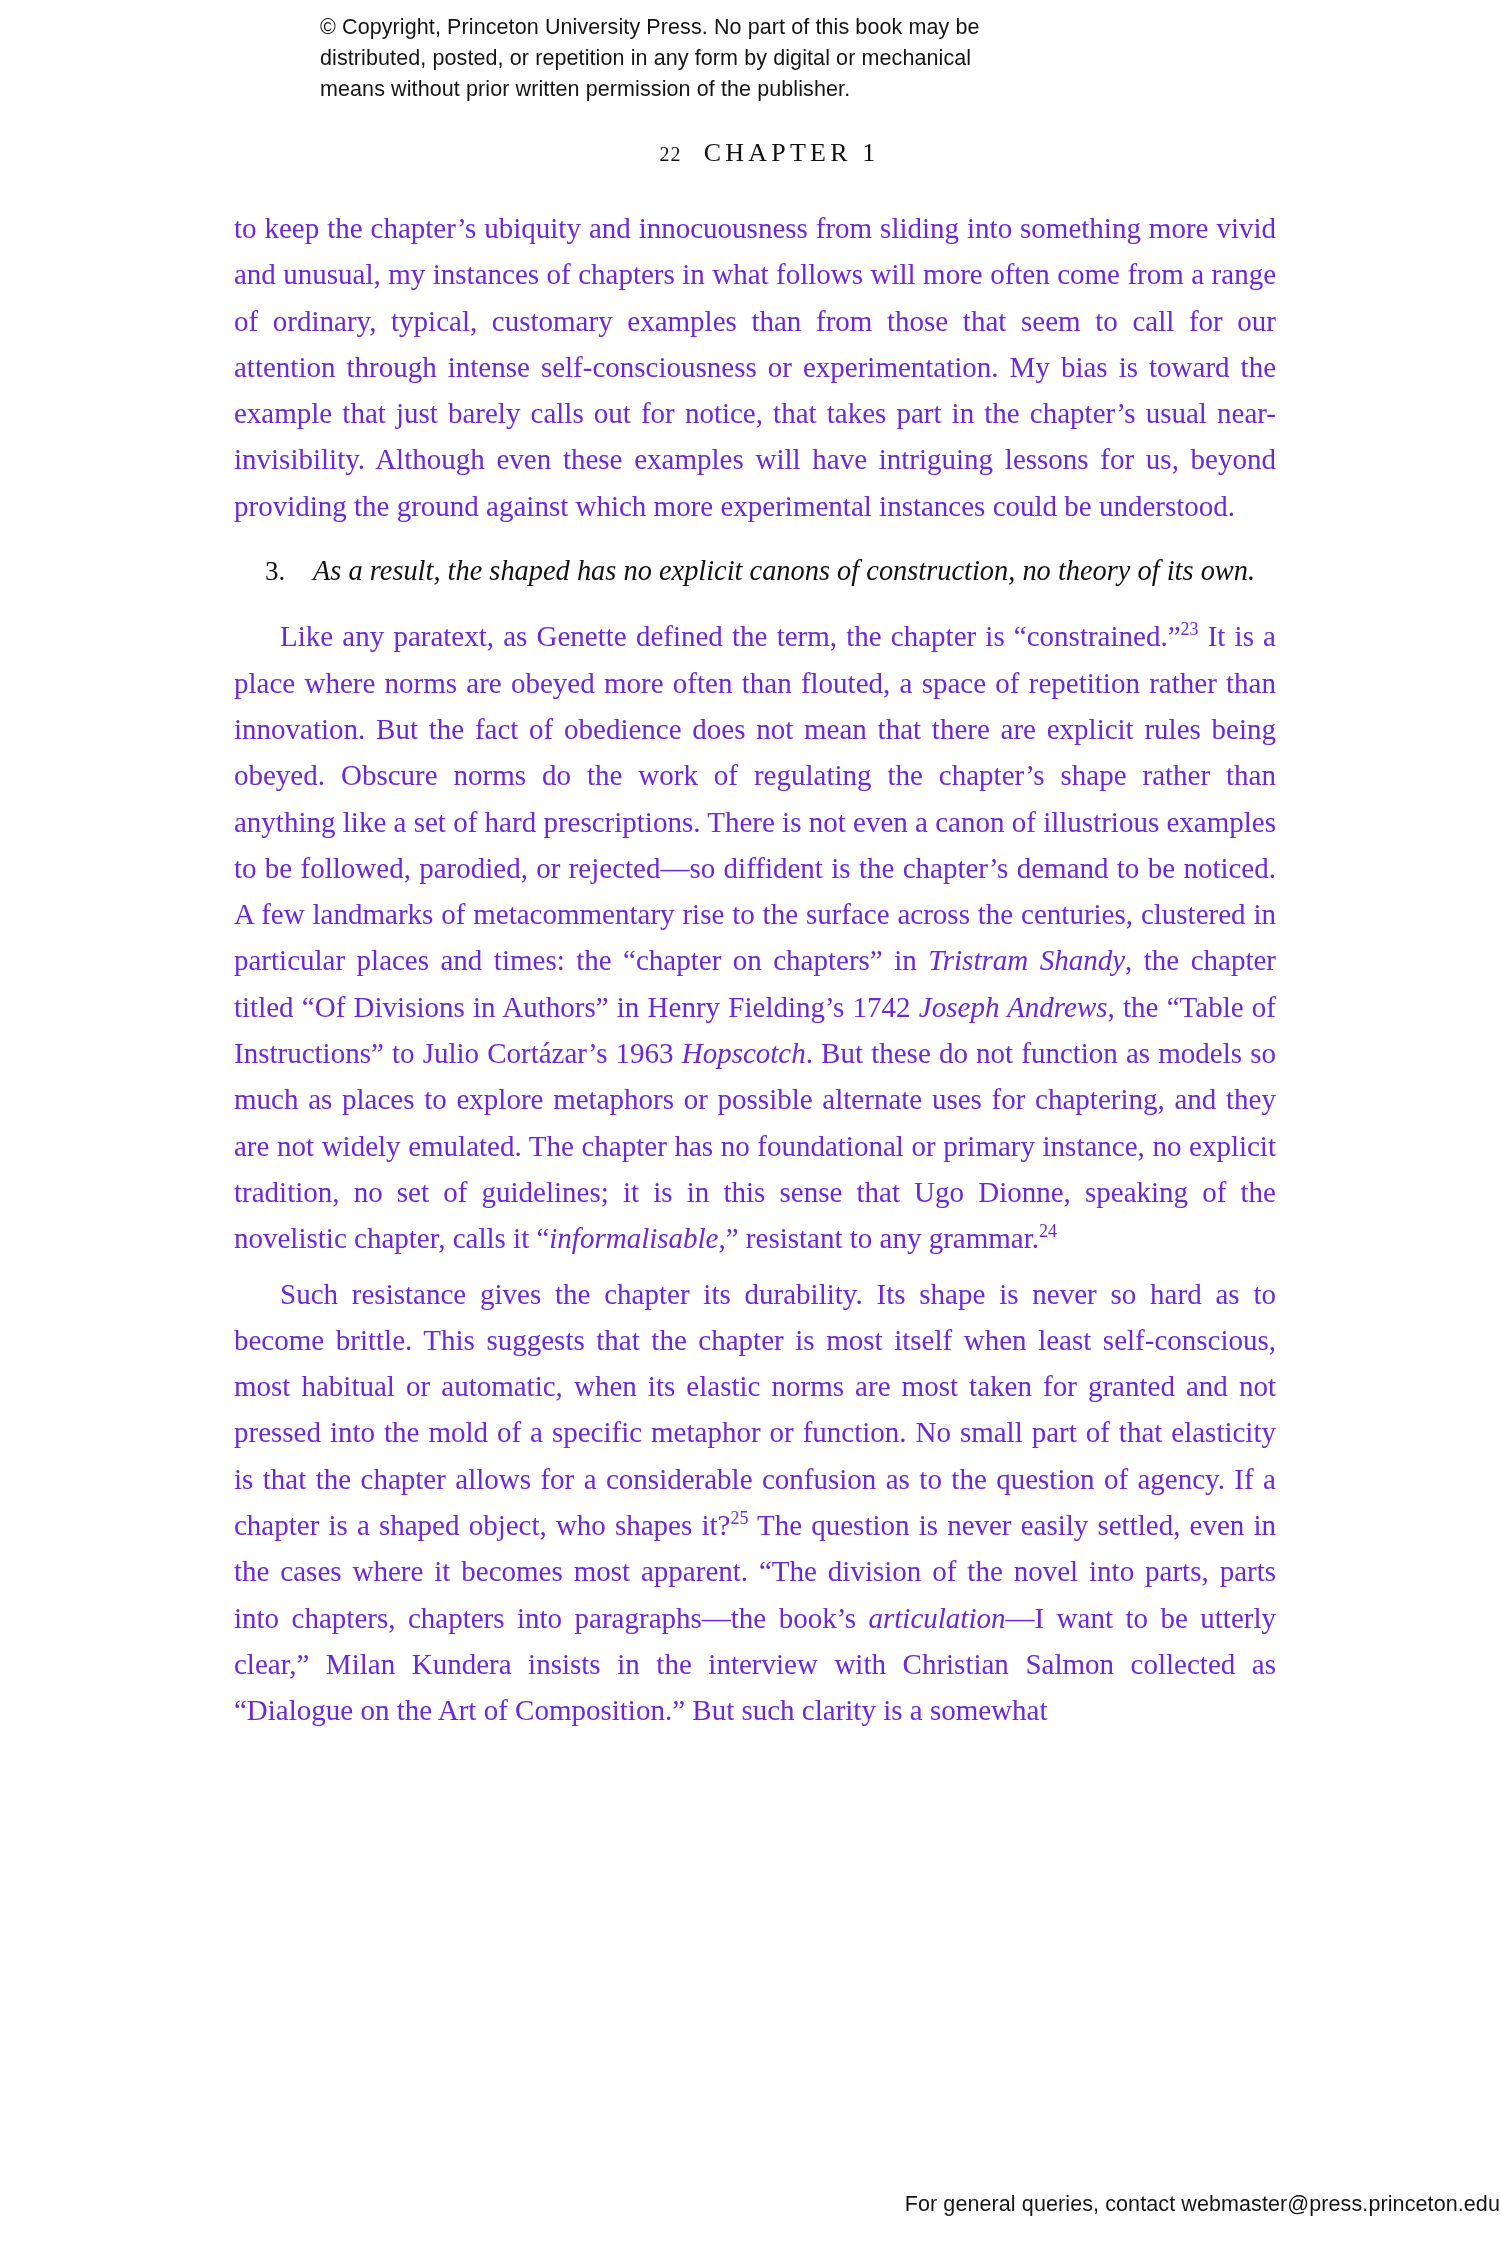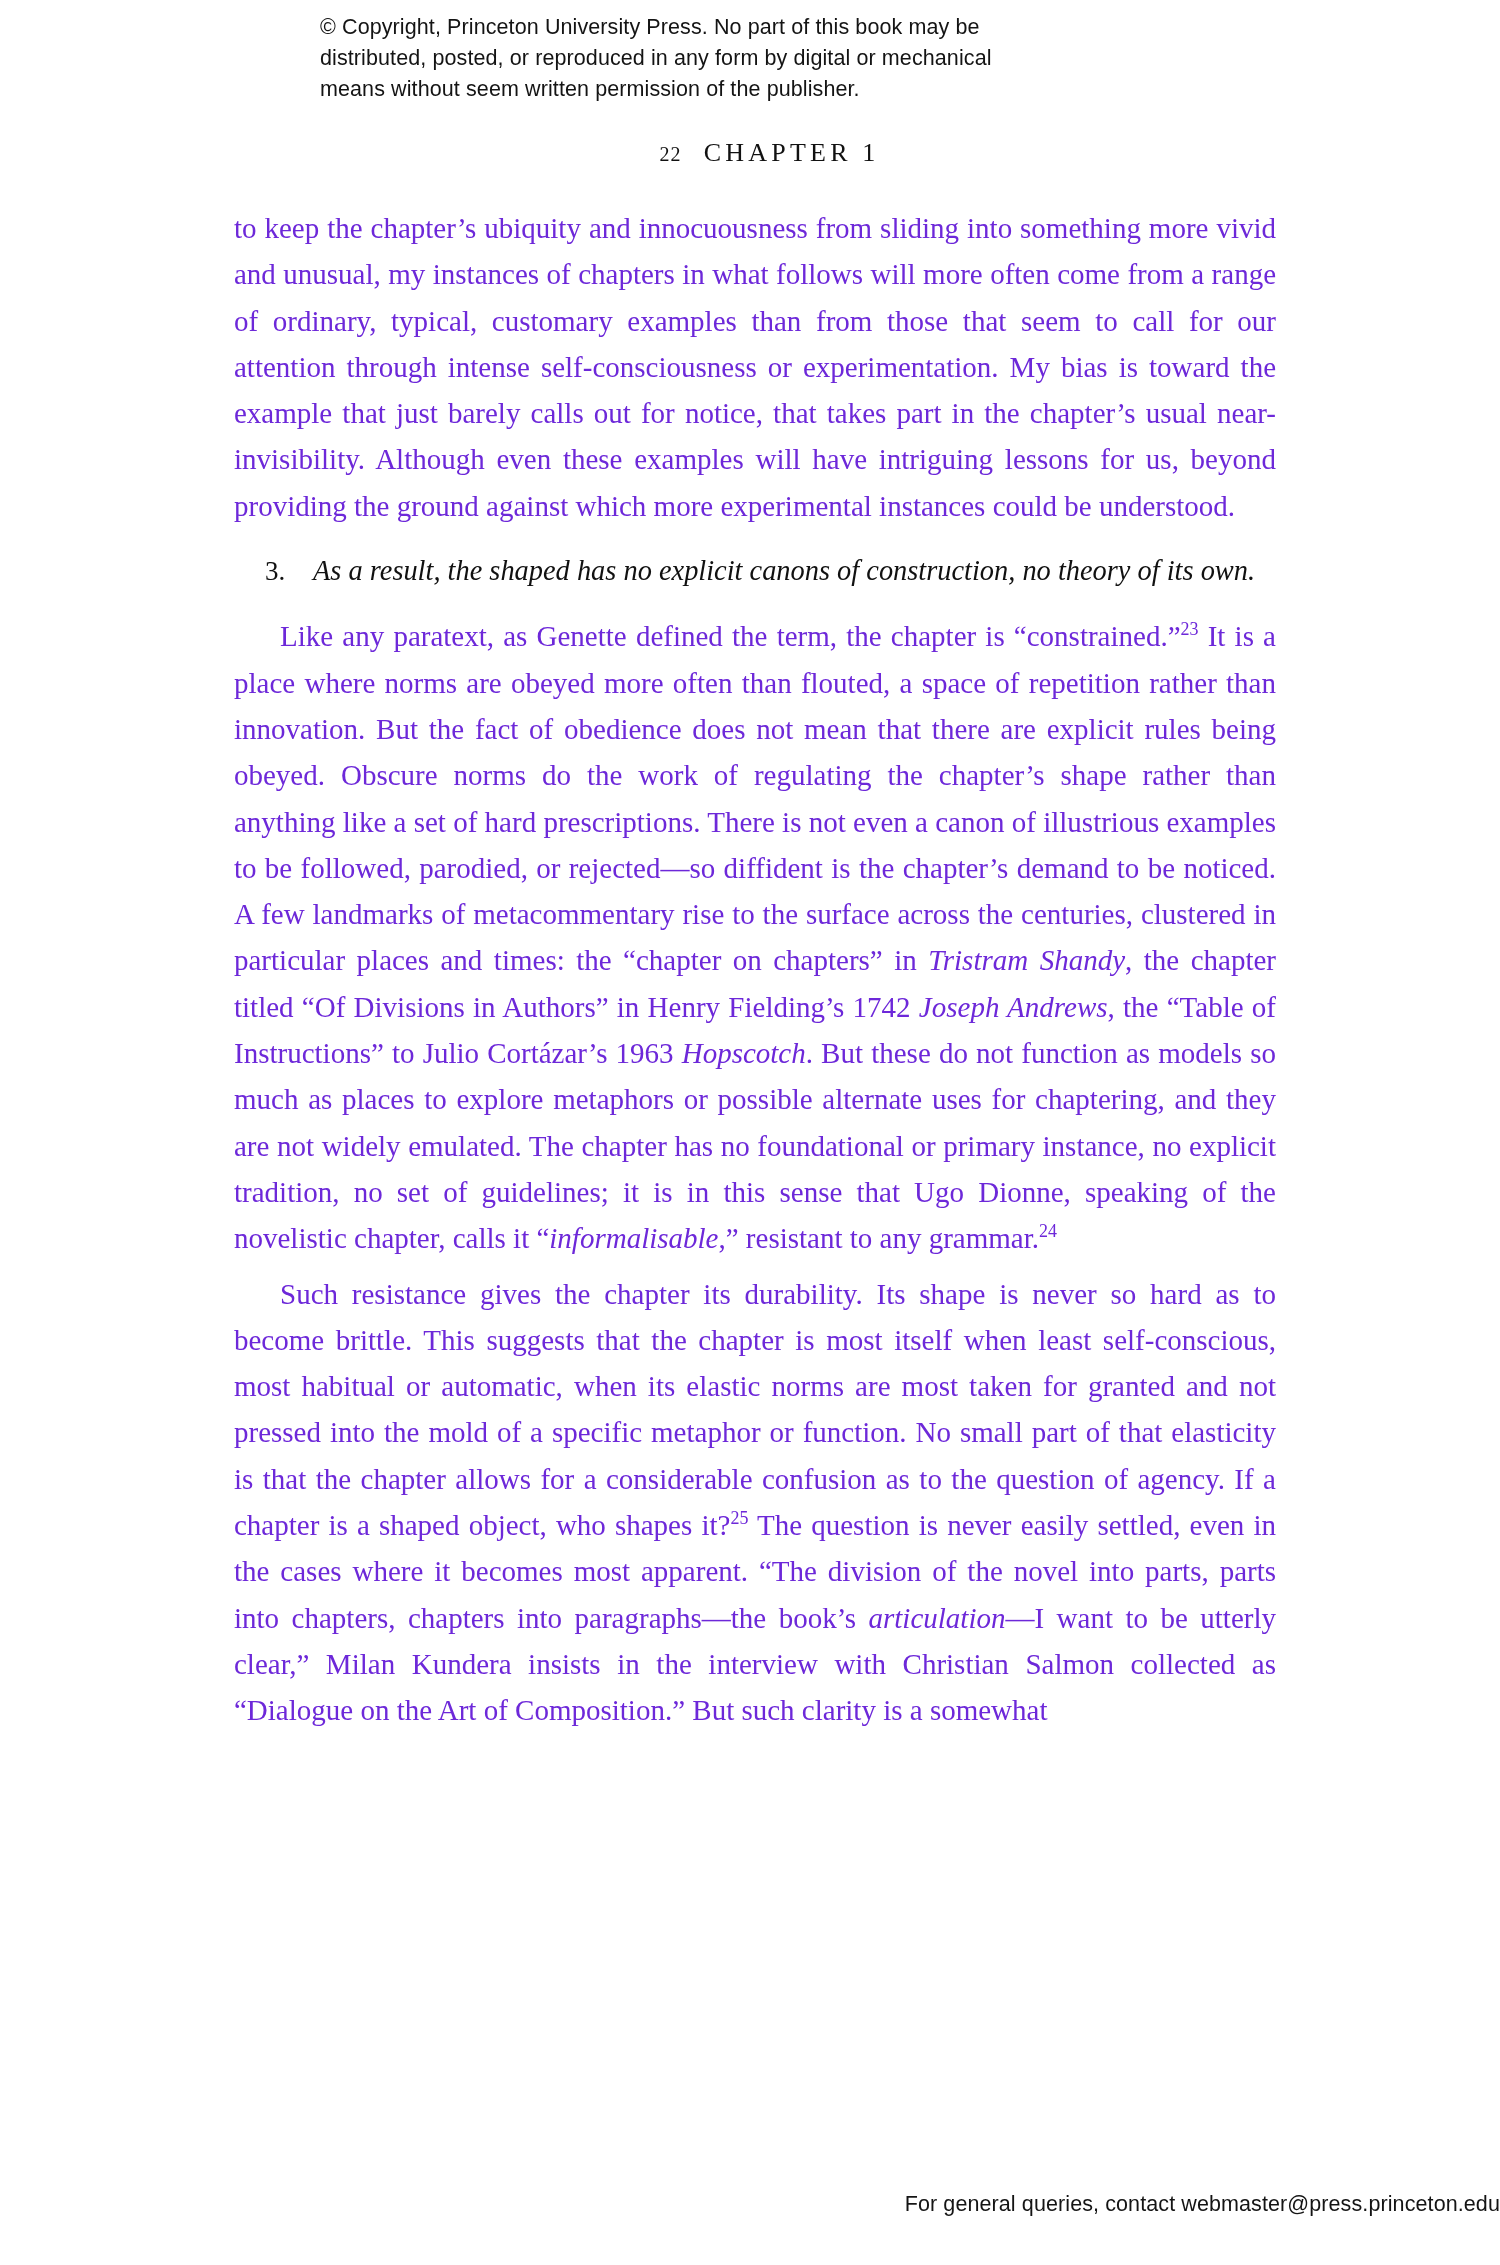--- a/index.html
+++ b/index.html
@@ -120,22 +120,22 @@
     letter-spacing: 0.1px;
   }
 </style>
 </head>
 <body>
 
 <div class="page">
 
   <div class="copyright">
     <span class="cline">© Copyright, Princeton University Press. No part of this book may be</span>
-    <span class="cline">distributed, posted, or reproduced in any form by digital or mechanical</span>
-    <span class="cline">means without seem written permission of the publisher.</span>
+    <span class="cline">distributed, posted, or repetition in any form by digital or mechanical</span>
+    <span class="cline">means without prior written permission of the publisher.</span>
   </div>
 
   <div class="running-head">
     <span class="folio">22</span><span class="chaplabel">CHAPTER 1</span>
   </div>
 
   <div class="body">
 
     <p class="para noindent">to keep the chapter’s ubiquity and innocuousness from sliding into something more vivid and unusual, my instances of chapters in what follows will more often come from a range of ordinary, typical, customary examples than from those that seem to call for our attention through intense self-consciousness or experimentation. My bias is toward the example that just barely calls out for notice, that takes part in the chapter’s usual near-invisibility. Although even these examples will have intriguing lessons for us, beyond providing the ground against which more experimental instances could be understood.</p>
 

